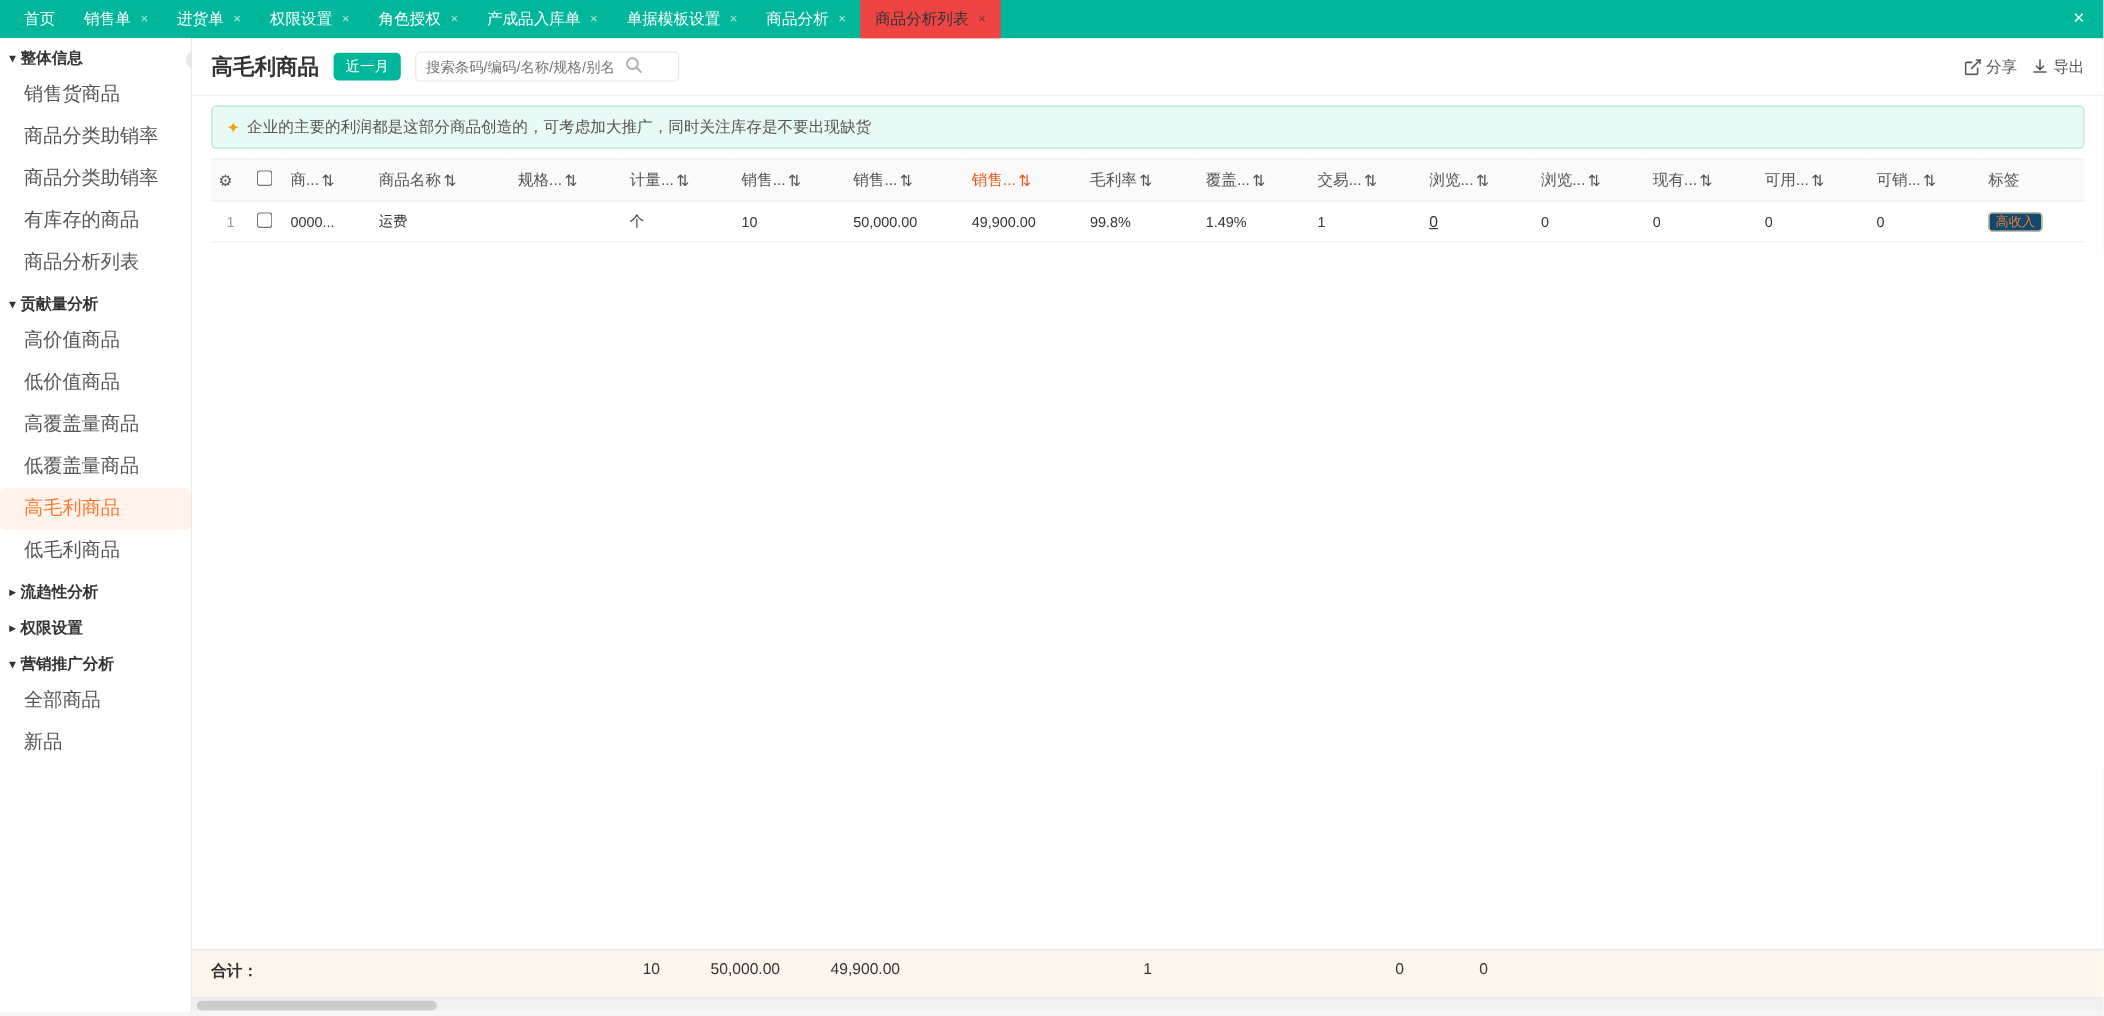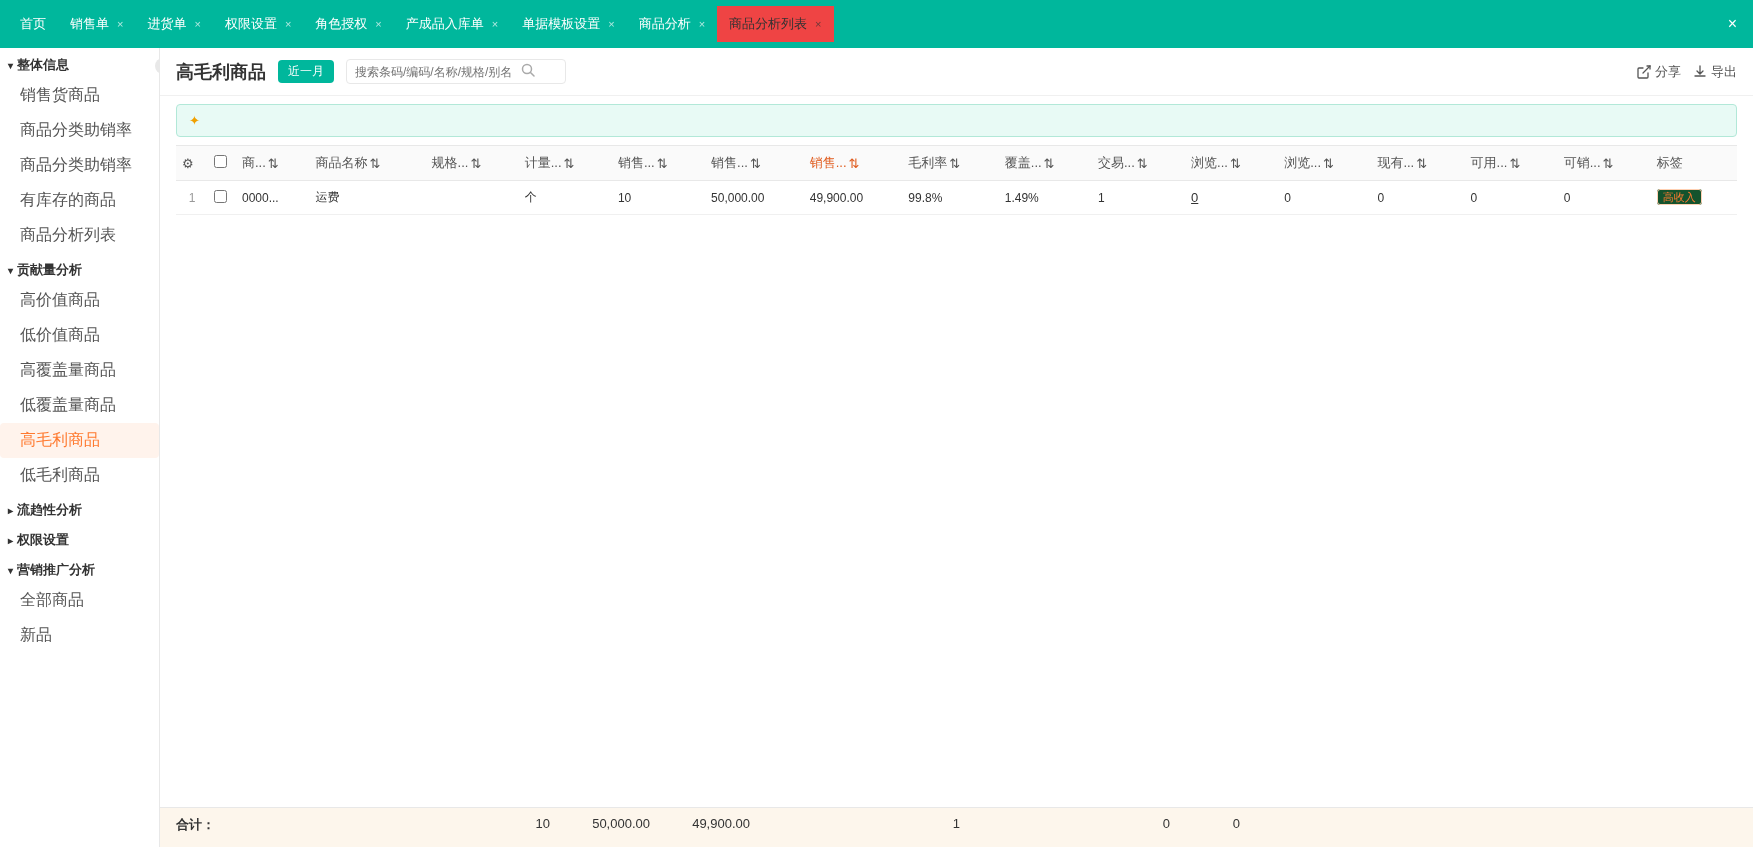--- a/index.html
+++ b/index.html
@@ -3,21 +3,21 @@
   <meta charset="utf-8">
   <style>
     * { box-sizing: border-box; margin: 0; padding: 0; font-family: 'Microsoft YaHei', Arial, sans-serif; font-size: 13px; }
     body { background: #f5f5f5; overflow: hidden; width: 1753px; height: 847px; }
 
     
     .top-nav {
       display: flex;
       align-items: center;
       background: #00b79c;
-      height: 48px;
+      height: 32px;
       padding: 0 8px;
       gap: 0;
     }
     .nav-item {
       color: #fff;
       padding: 0 12px;
       height: 36px;
       display: flex;
       align-items: center;
       cursor: pointer;
@@ -211,21 +211,21 @@
       gap: 2px;
     }
     tbody tr td {
       padding: 8px 6px;
       border-bottom: 1px solid #f0f0f0;
       font-size: 12px;
       color: #333;
       white-space: nowrap;
     }
     .tag-orange {
-      background: #14532d;
+      background: #0c4a6e;
       color: #ff7a30;
       border: 1px solid #ffd0b2;
       border-radius: 3px;
       padding: 1px 5px;
       font-size: 11px;
     }
     .underline-link { text-decoration: underline; color: #333; cursor: pointer; }
     .checkbox-cell { width: 28px; }
     .row-num { color: #999; text-align: center; }
     
@@ -386,20 +386,21 @@
             <path d="M7 1V9M4 6L7 9L10 6" stroke="#555" stroke-width="1.3" stroke-linecap="round"></path>
             <path d="M2 11H12" stroke="#555" stroke-width="1.3" stroke-linecap="round"></path>
           </svg>
           <span>导出</span>
         </div>
       </div>
     </div>
 
     <div class="info-banner">
       <span class="info-icon">✦</span>
+      <span>企业的主要的利润都是这部分商品创造的，可考虑加大推广，同时关注库存是不要出现缺货</span>
     </div>
 
     <div class="table-wrap">
       <table>
         <thead>
           <tr>
             <th style="width:32px;">
               <div class="col-sort">⚙</div>
             </th>
             <th class="checkbox-cell">

